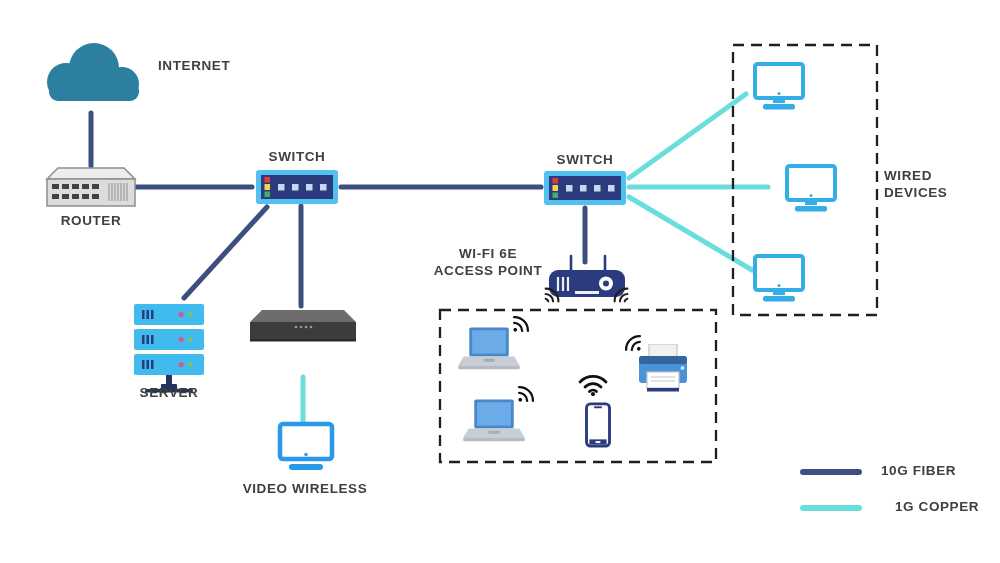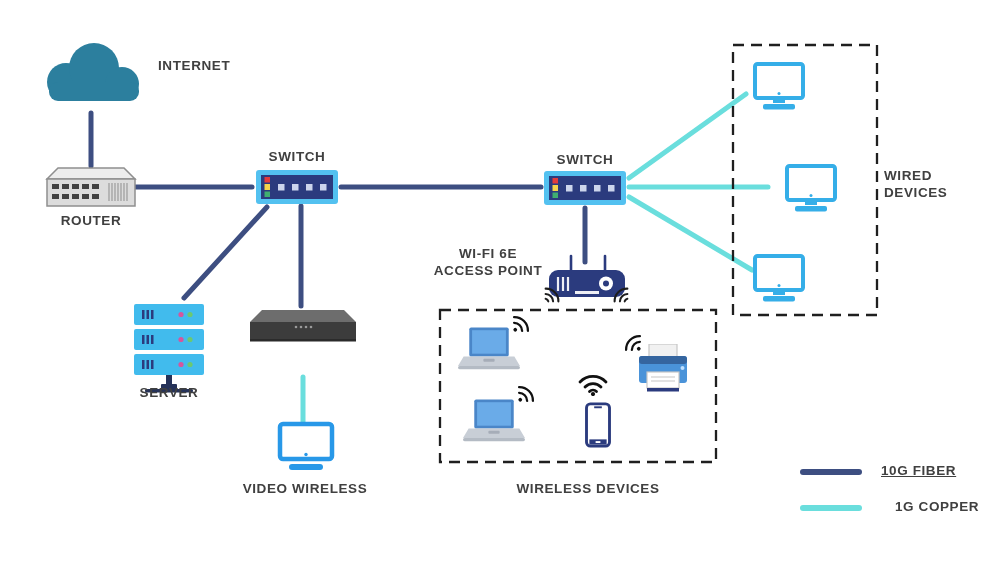--- a/index.html
+++ b/index.html
@@ -286,21 +286,20 @@
       <rect x="12" y="0" width="28" height="15" fill="#f1f1f1" stroke="#c6c6c6" stroke-width="1.2"></rect>
       <rect x="2" y="12" width="48" height="27" rx="3" fill="#4a93d9"></rect>
       <rect x="2" y="12" width="48" height="8" rx="3" fill="#35659f"></rect>
       <circle cx="45.5" cy="24" r="2" fill="#bfe0ff"></circle>
       <rect x="10" y="28" width="32" height="16" fill="#ffffff" stroke="#c6c6c6" stroke-width="1.2"></rect>
       <line x1="14" y1="33" x2="38" y2="33" stroke="#d8d8d8" stroke-width="1.5"></line>
       <line x1="14" y1="37" x2="38" y2="37" stroke="#d8d8d8" stroke-width="1.5"></line>
       <rect x="10" y="44" width="32" height="3.5" fill="#2b3b7e"></rect>
     </svg>
   </div>
-  <div class="lbl center" style="left:508px; top:480px; width:160px;">WIRELESS DEVICES</div>
 
   <div class="node" style="left:753px; top:62px; width:52px; height:48px;">
     <svg viewBox="0 0 52 48">
       <rect x="2" y="2" width="48" height="34" rx="2.5" fill="#ffffff" stroke="#35aee8" stroke-width="4"></rect>
       <circle cx="26" cy="31.5" r="1.5" fill="#35aee8"></circle>
       <rect x="20" y="37" width="12" height="4" fill="#35aee8"></rect>
       <rect x="10" y="42" width="32" height="5.5" rx="2" fill="#35aee8"></rect>
     </svg>
   </div>
   <div class="node" style="left:785px; top:164px; width:52px; height:48px;">
@@ -318,17 +317,17 @@
       <rect x="20" y="37" width="12" height="4" fill="#35aee8"></rect>
       <rect x="10" y="42" width="32" height="5.5" rx="2" fill="#35aee8"></rect>
     </svg>
   </div>
   <div class="lbl" style="left:884px; top:167px;">
     <div>WIRED</div>
     <div>DEVICES</div>
   </div>
 
   <div class="swatch" style="left: 800px; top: 469px; background: rgb(61, 78, 129);"></div>
-  <div class="lbl" style="left:881px; top:462px;text-decoration:underline;">10G FIBER</div>
+  <div class="lbl" style="left:881px; top:462px;">10G FIBER</div>
   <div class="swatch" style="left: 800px; top: 505px; background: rgb(106, 222, 221);"></div>
   <div class="lbl" style="left:895px; top:498px;">1G COPPER</div>
 
 </div>
 
 </body></html>

